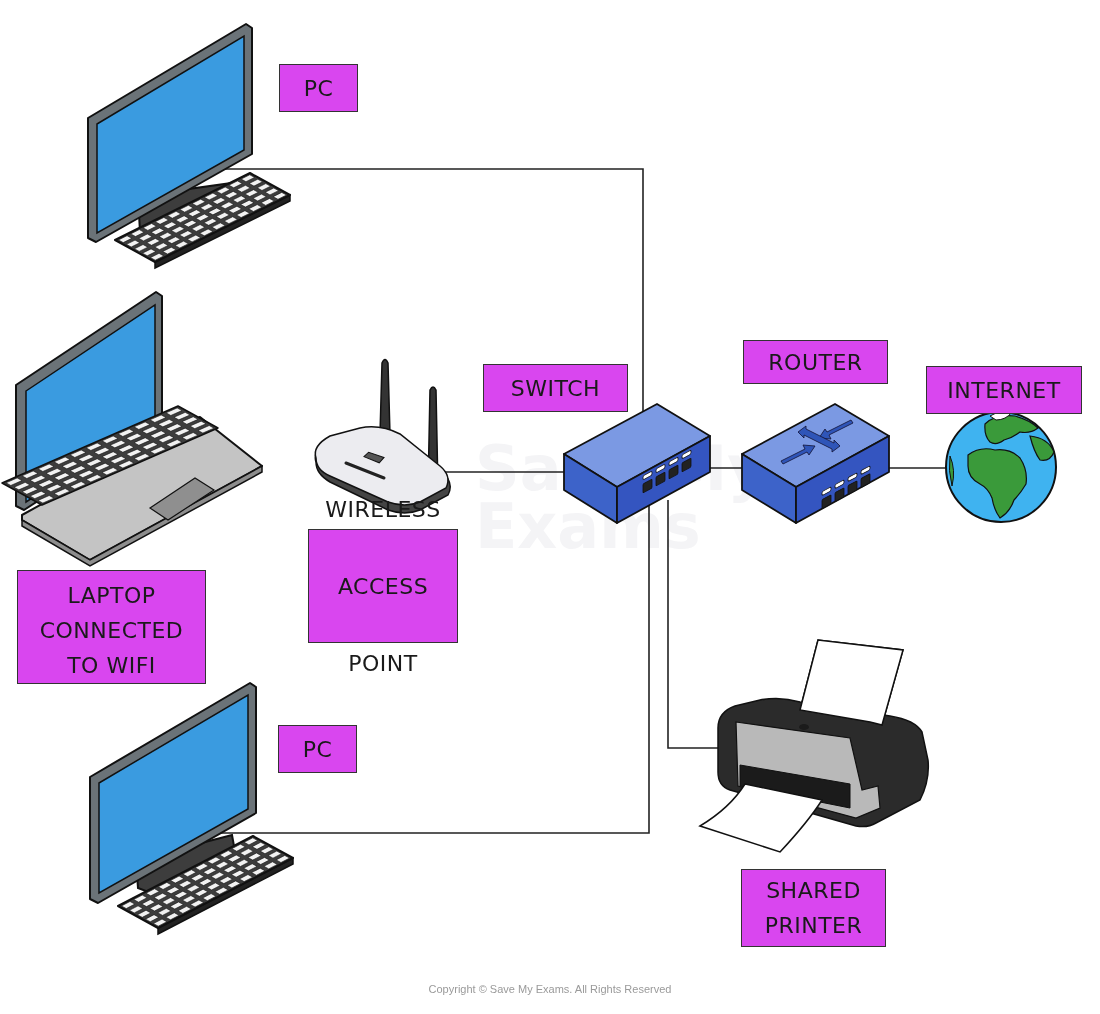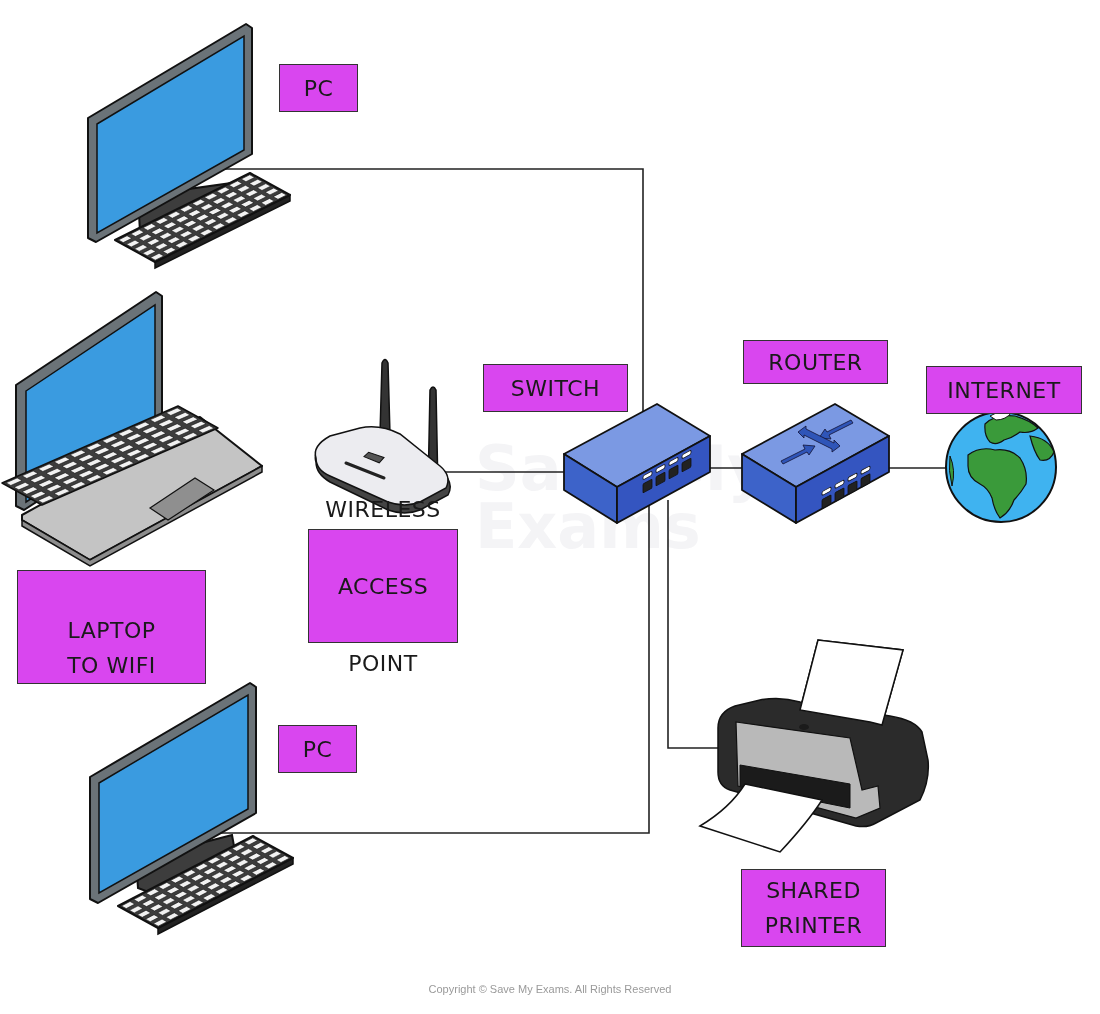--- a/index.html
+++ b/index.html
@@ -317,20 +317,21 @@
     <ellipse cx="804" cy="727" rx="5" ry="3" fill="#1b1b1b"></ellipse>
     <path d="M745,784 L822,800 Q808,822 780,852 L700,826 Q730,808 745,784 Z" fill="#ffffff" stroke="#111" stroke-width="1.5"></path>
   </g>
 </svg>
 
 <div class="label" style="left:279px;top:64px;width:79px;height:48px;">
   <span>PC</span>
 </div>
 <div class="label" style="left:17px;top:570px;width:189px;height:114px;justify-content:flex-end;">
   <span>LAPTOP</span>
+  <span>CONNECTED</span>
   <span>TO WIFI</span>
 </div>
 <div class="label" style="left:278px;top:725px;width:79px;height:48px;">
   <span>PC</span>
 </div>
 <div class="label" style="left:308px;top:529px;width:150px;height:114px;gap:42px;">
   <span>WIRELESS</span>
   <span>ACCESS</span>
   <span>POINT</span>
 </div>

